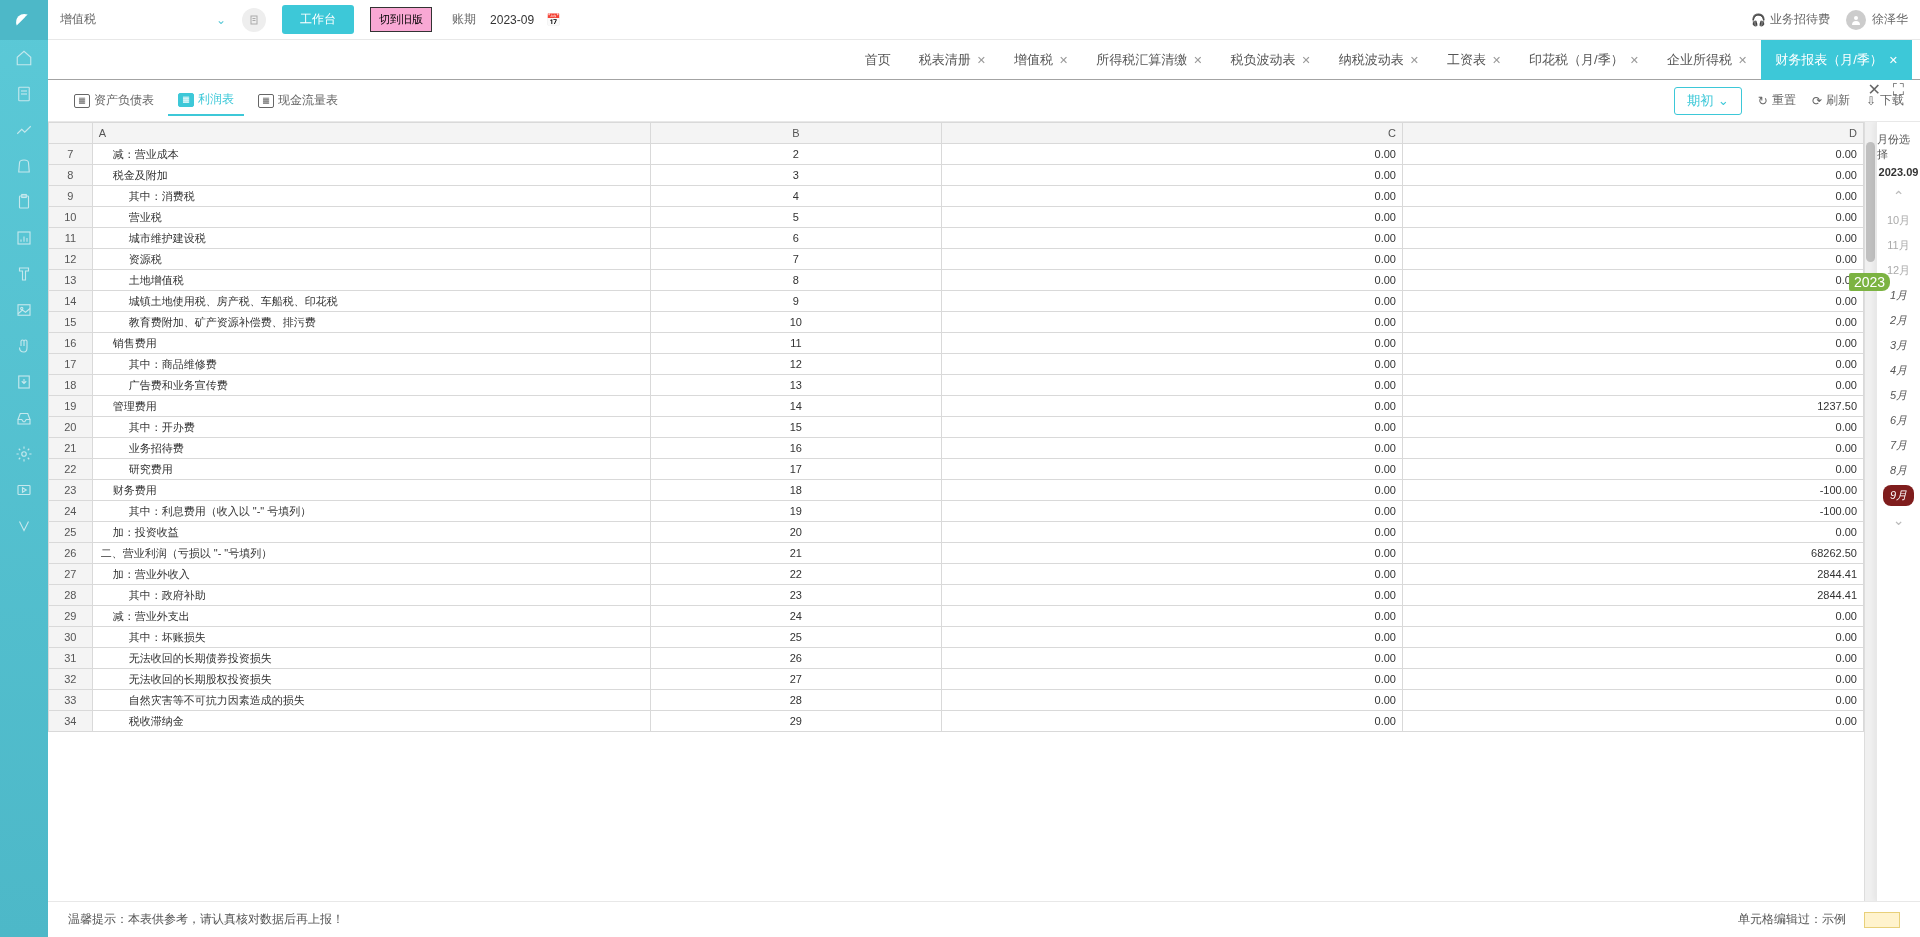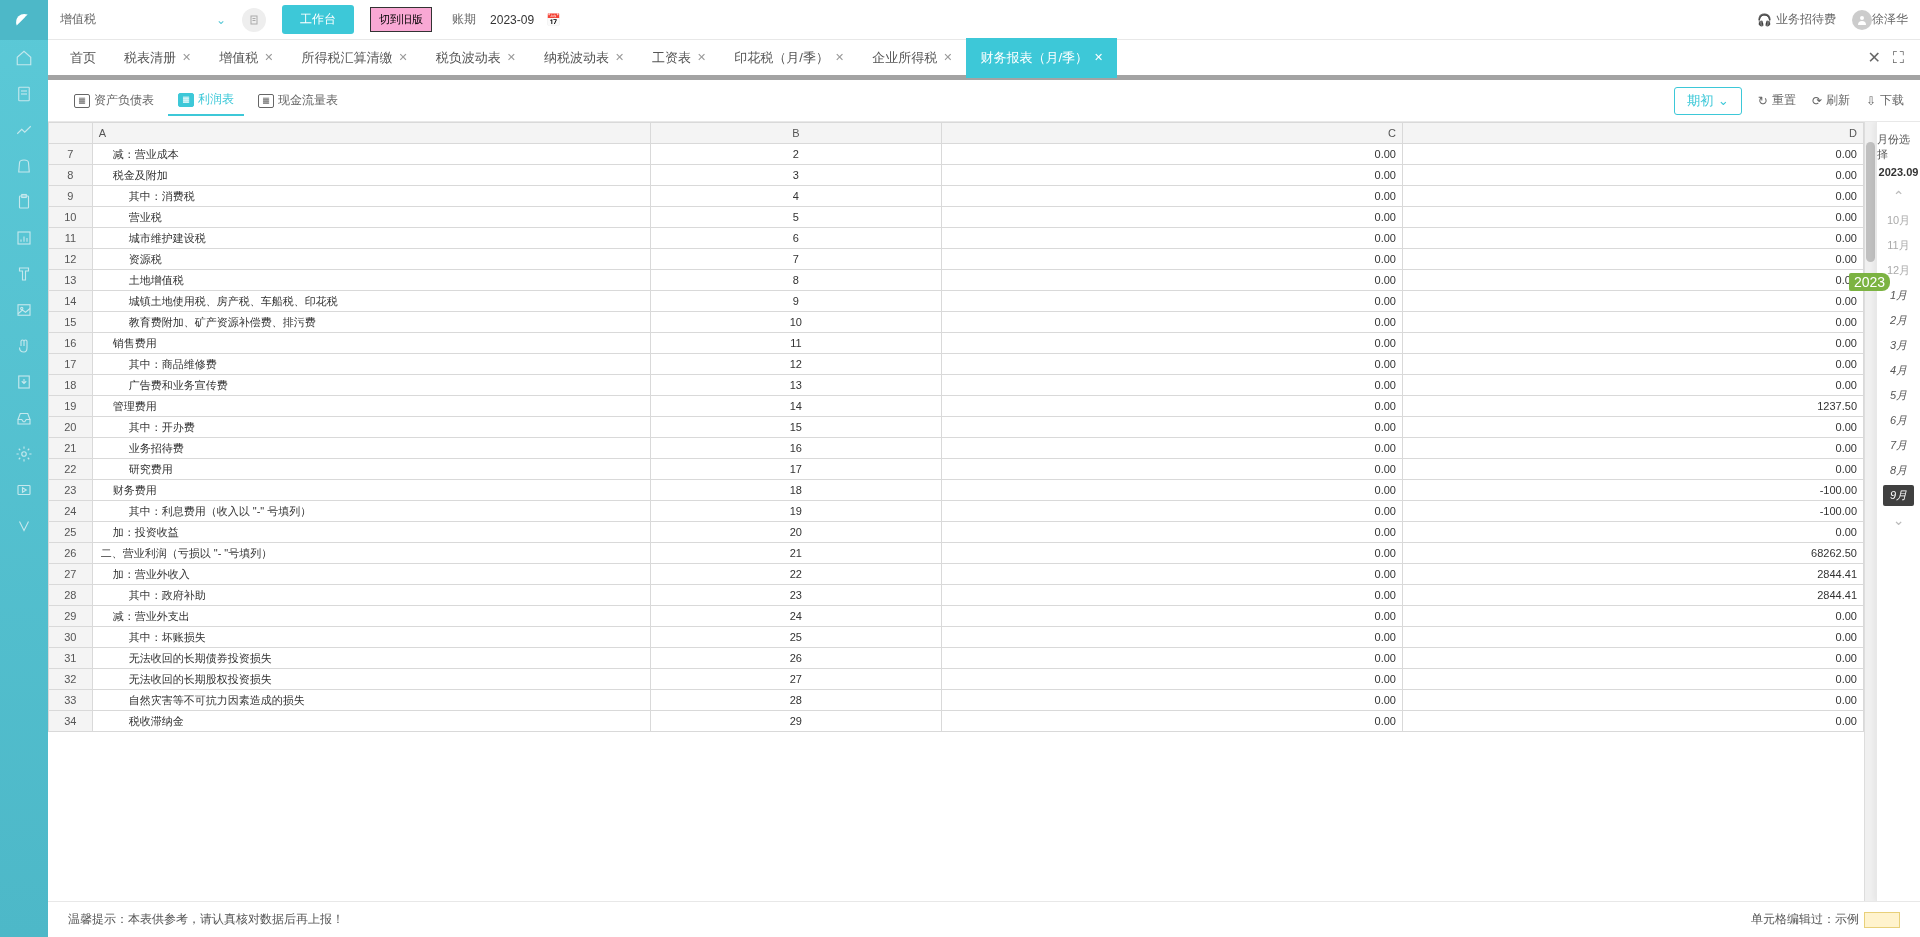--- a/index.html
+++ b/index.html
@@ -15,23 +15,23 @@
 .company-select { display: flex; align-items: center; gap: 120px; cursor: pointer; color: #666; }
 .company-select .chevron { color: #5bc9d7; }
 .doc-icon { width: 24px; height: 24px; border-radius: 50%; background: #eee; display: flex; align-items: center; justify-content: center; margin-left: 8px; }
 .workbench-btn { background: #3dc8d8; color: #fff; border: none; padding: 6px 18px; border-radius: 3px; cursor: pointer; font-size: 12px; margin-left: 8px; }
 .switch-btn { border: 1px solid #333; background: #f9a8d4; padding: 4px 8px; cursor: pointer; font-size: 11px; margin-left: 8px; }
 .period-label { margin-left: 12px; color: #666; font-family: Liberation Serif, serif; }
 .period-value { margin-left: 6px; color: #333; }
 .cal-icon { color: #5bc9d7; margin-left: 4px; }
 .topbar-right { margin-left: auto; display: flex; align-items: center; gap: 16px; color: #666; }
 .support-link { display: flex; align-items: center; gap: 4px; cursor: pointer; }
-.user-info { display: flex; align-items: center; cursor: pointer; text-align: center; }
+.user-info { display: flex; align-items: center; gap: 6px; cursor: pointer; text-align: center; }
 .avatar { width: 20px; height: 20px; border-radius: 50%; background: #ccc; display: flex; align-items: center; justify-content: center; }
-.tabbar { height: 40px; background: #fff; border-bottom: 5px solid #a3a3a3; display: flex; align-items: center; padding: 0 8px; position: relative; }
+.tabbar { height: 40px; background: #fff; border-bottom: 1px solid #a3a3a3; display: flex; align-items: flex-end; padding: 0 8px; position: relative; flex-direction: column; }
 .tab { padding: 0 14px; height: 40px; display: flex; align-items: center; gap: 6px; cursor: pointer; color: #555; font-size: 13px; }
 .tab.active { background: #3dc8d8; color: #fff; }
 .tab-close { font-size: 11px; color: #999; cursor: pointer; }
 .tab.active .tab-close { color: #fff; }
 .tab-actions { margin-left: auto; display: flex; align-items: center; gap: 12px; padding-right: 8px; }
 .tab-actions span { cursor: pointer; color: #666; font-size: 16px; }
 .subtabbar { height: 42px; background: #fff; border-bottom: 1px solid #e8e8e8; display: flex; align-items: center; padding: 0 16px; gap: 4px; }
 .subtab { padding: 6px 10px; display: flex; align-items: center; gap: 4px; cursor: pointer; color: #666; font-size: 12px; }
 .subtab.active { color: #3dc8d8; border-bottom: 2px solid #3dc8d8; }
 .subtab-icon { width: 16px; height: 14px; border: 1px solid currentColor; border-radius: 2px; display: inline-flex; align-items: center; justify-content: center; font-size: 8px; }
@@ -52,24 +52,24 @@
 .col-d { width: 380px; text-align: right; }
 td.col-a { padding-left: 8px; }
 .vscroll { width: 12px; background: #f0f0f0; border-left: 1px solid #ddd; position: relative; }
 .vscroll-thumb { position: absolute; left: 1px; right: 1px; top: 20px; height: 120px; background: #c0c0c0; border-radius: 5px; }
 .month-panel { width: 44px; background: #fff; border-left: 1px solid #e8e8e8; box-shadow: -2px 0 6px rgba(0,0,0,0.05); display: flex; flex-direction: column; align-items: center; padding-top: 6px; font-size: 11px; }
 .month-title { color: #555; padding: 4px 0; }
 .month-current { font-weight: bold; color: #333; padding-bottom: 6px; }
 .month-nav { color: #bbb; cursor: pointer; padding: 4px; font-size: 14px; }
 .month-item { padding: 5px 0; color: #aaa; cursor: pointer; width: 100%; text-align: center; }
 .month-item.enabled { color: #555; font-style: italic; }
-.month-item.active { background: #404040; color: #fff; border-radius: 2px; margin: 2px 6px; padding: 3px 0; width: auto; }
+.month-item.active { background: #7f1d1d; color: #fff; border-radius: 8px; margin: 2px 6px; padding: 3px 0; width: auto; }
 .year-badge { position: absolute; background: #7cb342; color: #fff; font-size: 14px; padding: 1px 5px; border-radius: 2px 8px 8px 2px; }
 .footer { height: 36px; border-top: 1px solid #e8e8e8; display: flex; align-items: center; padding: 0 20px; background: #fff; font-size: 12px; color: #555; }
-.footer-right { margin-left: auto; display: flex; align-items: center; gap: 5px; }
+.footer-right { margin-left: auto; display: flex; align-items: center; gap: 18px; }
 .sample-box { width: 36px; height: 16px; background: #fff3cd; border: 1px solid #e8d07a; }
 .indent-1 { padding-left: 20px !important; }
 .indent-2 { padding-left: 36px !important; }
 </style>
 </head>
 <body>
 
 <div class="app">
   <div class="sidebar">
     <div class="sidebar-logo">

